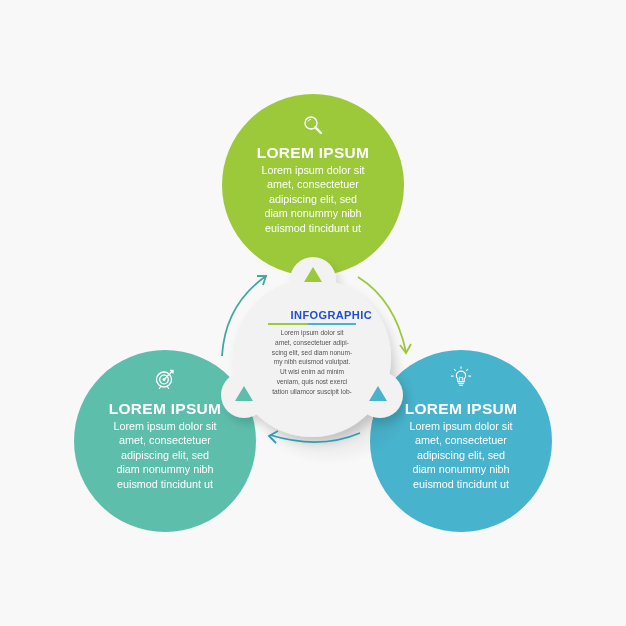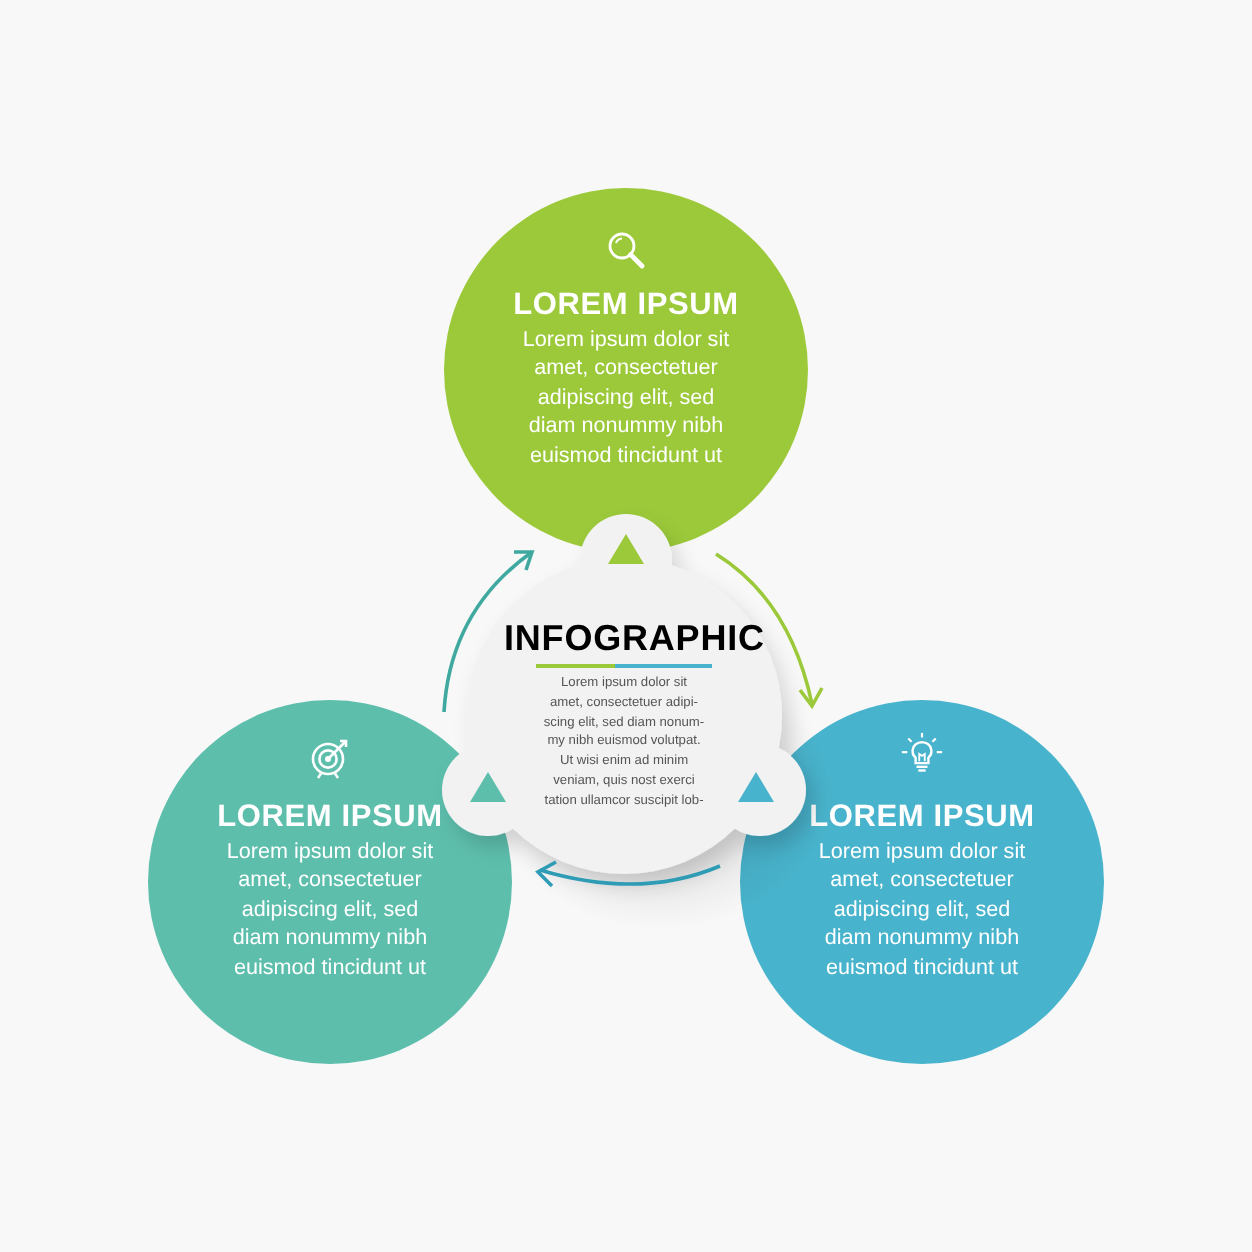--- a/index.html
+++ b/index.html
@@ -16,21 +16,21 @@
   #c-teal{left:74px;top:350px;background:#5dbeac;}
   #c-teal .icon{top:18px;}
   #c-teal .title{top:50px;}
   #c-teal .body{top:69px;}
   #c-blue{left:370px;top:350px;background:#48b3cc;}
   #c-blue .icon{top:16px;}
   #c-blue .title{top:50px;}
   #c-blue .body{top:69px;}
   svg.overlay{position:absolute;left:0;top:0;}
   .center-text{position:absolute;left:252px;top:309px;width:120px;text-align:center;color:#444;}
-  .center-title{font-weight:bold;font-size:18px;color:#000000;letter-spacing:0.4px;text-align:right;}
+  .center-title{font-weight:bold;font-size:11px;color:#1d4ed8;letter-spacing:0.4px;text-align:right;}
   .center-rule{height:2px;width:88px;margin:2px auto 3px auto;background:linear-gradient(90deg,#9bc93a 0 45%,#48b3cc 45% 100%);}
   .center-body{font-size:6.6px;line-height:9.8px;color:#555;}
 </style>
 </head>
 <body>
 
 <div class="stage">
 
   <div class="circle" id="c-green">
     <svg class="icon" viewBox="0 0 22 22" width="22" height="22">

